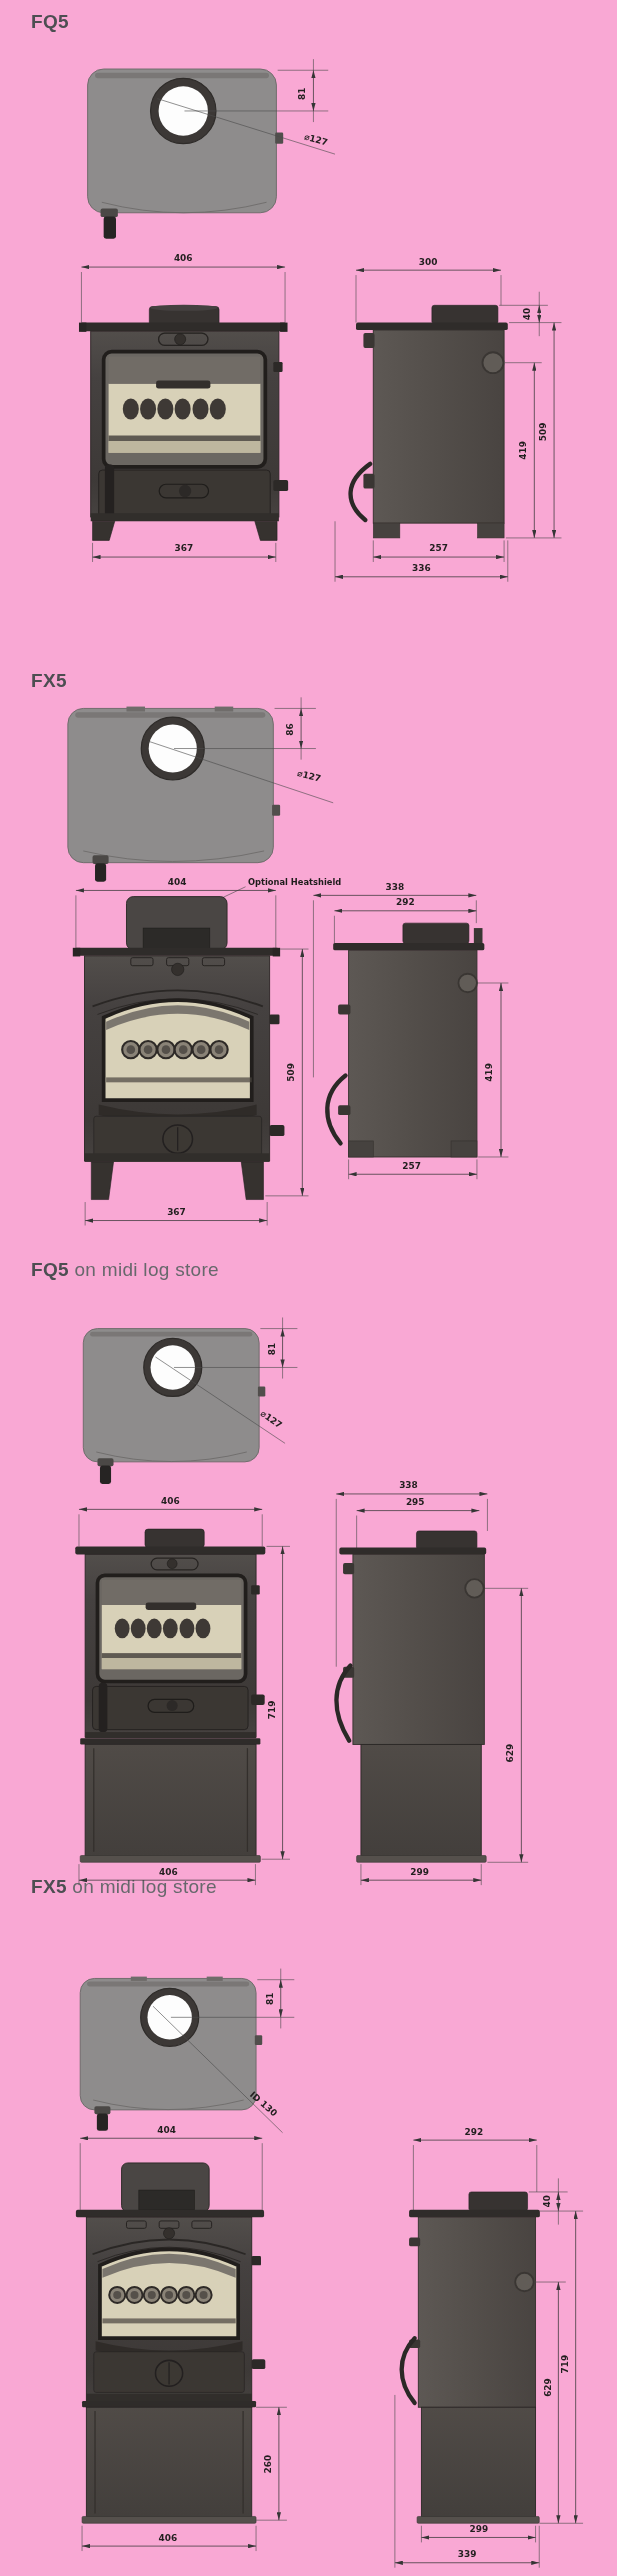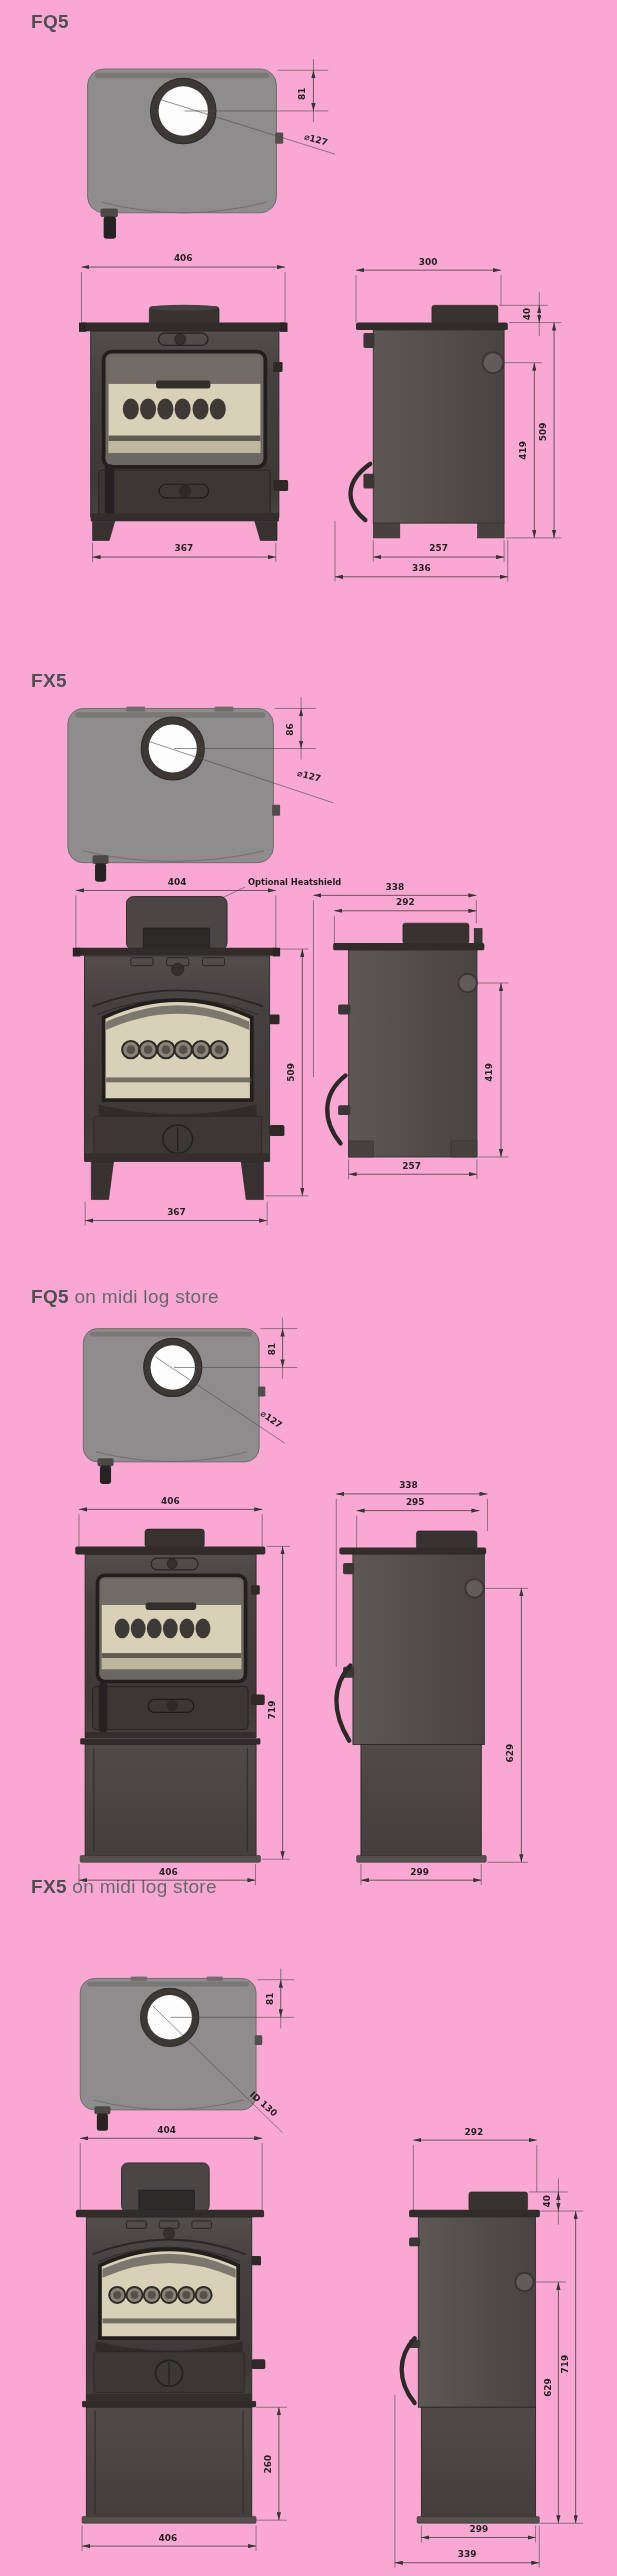--- a/index.html
+++ b/index.html
@@ -14,21 +14,21 @@
   .dim{stroke:#353535;stroke-width:1.2;fill:none;}
   .ext{stroke:#4c4c4c;stroke-width:1;fill:none;}
 </style>
 </head>
 <body>
 
 <div id="canvas">
 
   <div class="sec-title" style="top:11px"><b>FQ5</b><span class="rest"></span></div>
   <div class="sec-title" style="top:670px"><b>FX5</b><span class="rest"></span></div>
-  <div class="sec-title" style="top:1286px"><b>FQ5</b><span class="rest"> on midi log store</span></div>
+  <div class="sec-title" style="top:1259px"><b>FQ5</b><span class="rest"> on midi log store</span></div>
   <div class="sec-title" style="top:1876px"><b>FX5</b><span class="rest"> on midi log store</span></div>
 
   <svg style="top:43px" width="617" height="574" viewBox="0 70 1000 930">
     <defs>
       <marker id="arw" viewBox="0 0 13 7" refX="13" refY="3.5" markerWidth="13" markerHeight="7" markerUnits="userSpaceOnUse" orient="auto-start-reverse">
         <path d="M0,0 L13,3.5 L0,7 Z" fill="#353535"></path>
       </marker>
       <linearGradient id="gBody" x1="0" y1="0" x2="0" y2="1">
         <stop offset="0" stop-color="#524e4b"></stop>
           <stop offset="0.25" stop-color="#454140"></stop>

